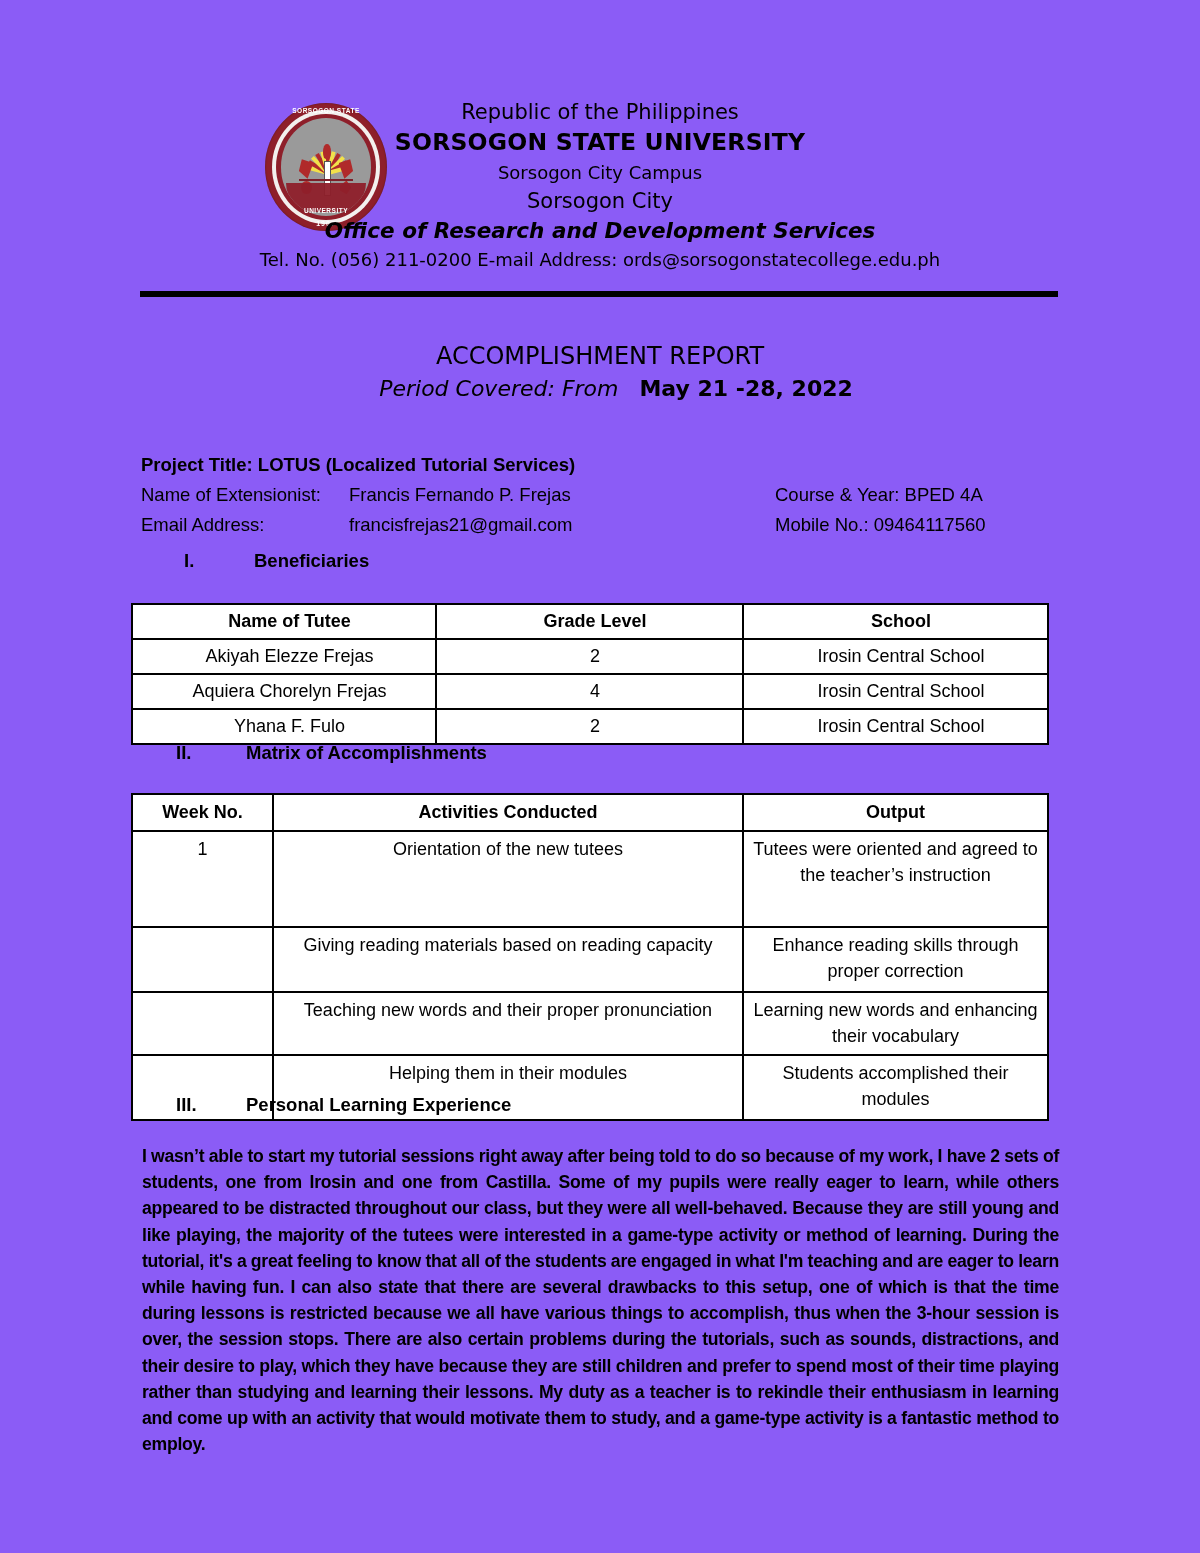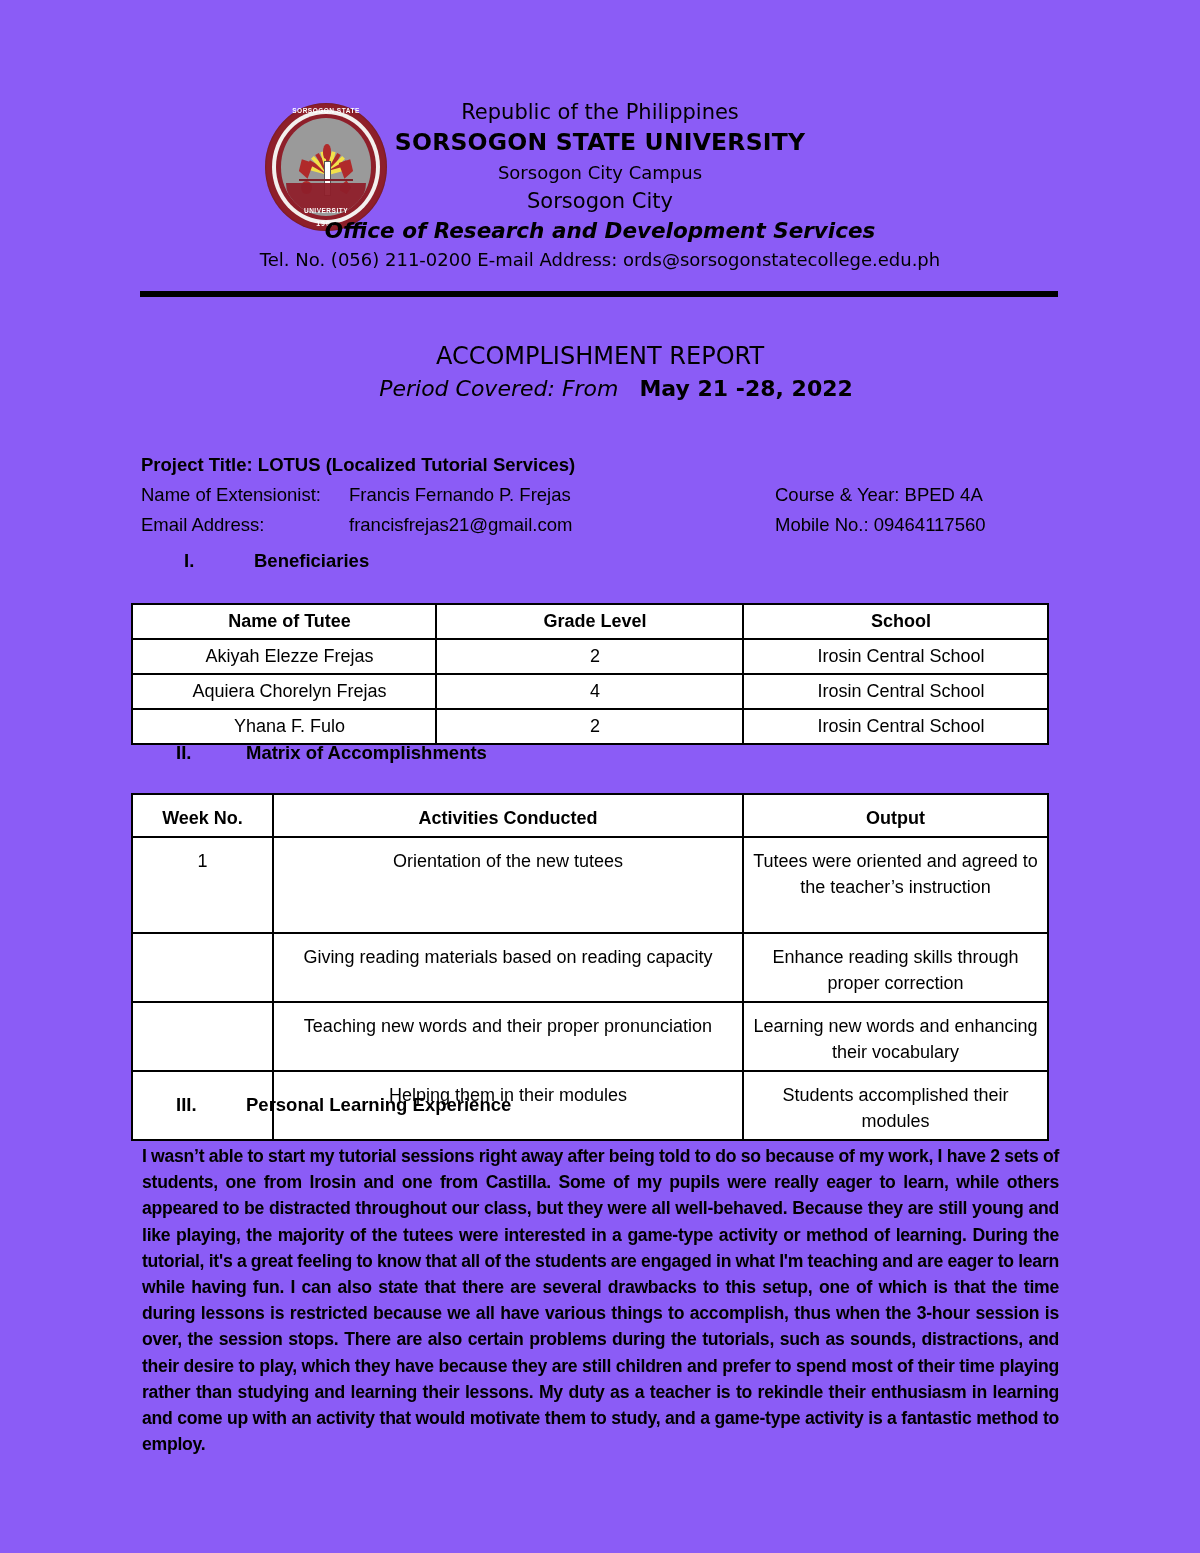--- a/index.html
+++ b/index.html
@@ -285,21 +285,21 @@
     top: 603px;
     width: 916px;
   }
   #tbl-beneficiaries th, #tbl-beneficiaries td { height: 26px; }
 
   #tbl-matrix {
     left: 131px;
     top: 793px;
     width: 916px;
   }
-  #tbl-matrix td .cellpad, #tbl-matrix th .cellpad { padding: 10px 6px 5px 6px; }
+  #tbl-matrix td .cellpad, #tbl-matrix th .cellpad { padding: 4px 6px 5px 6px; }
   #tbl-matrix .wk { vertical-align: top; }
 
   
   .narrative {
     position: absolute;
     left: 142px;
     top: 1143px;
     width: 917px;
     font-size: 17.6px;
     line-height: 26.2px;

